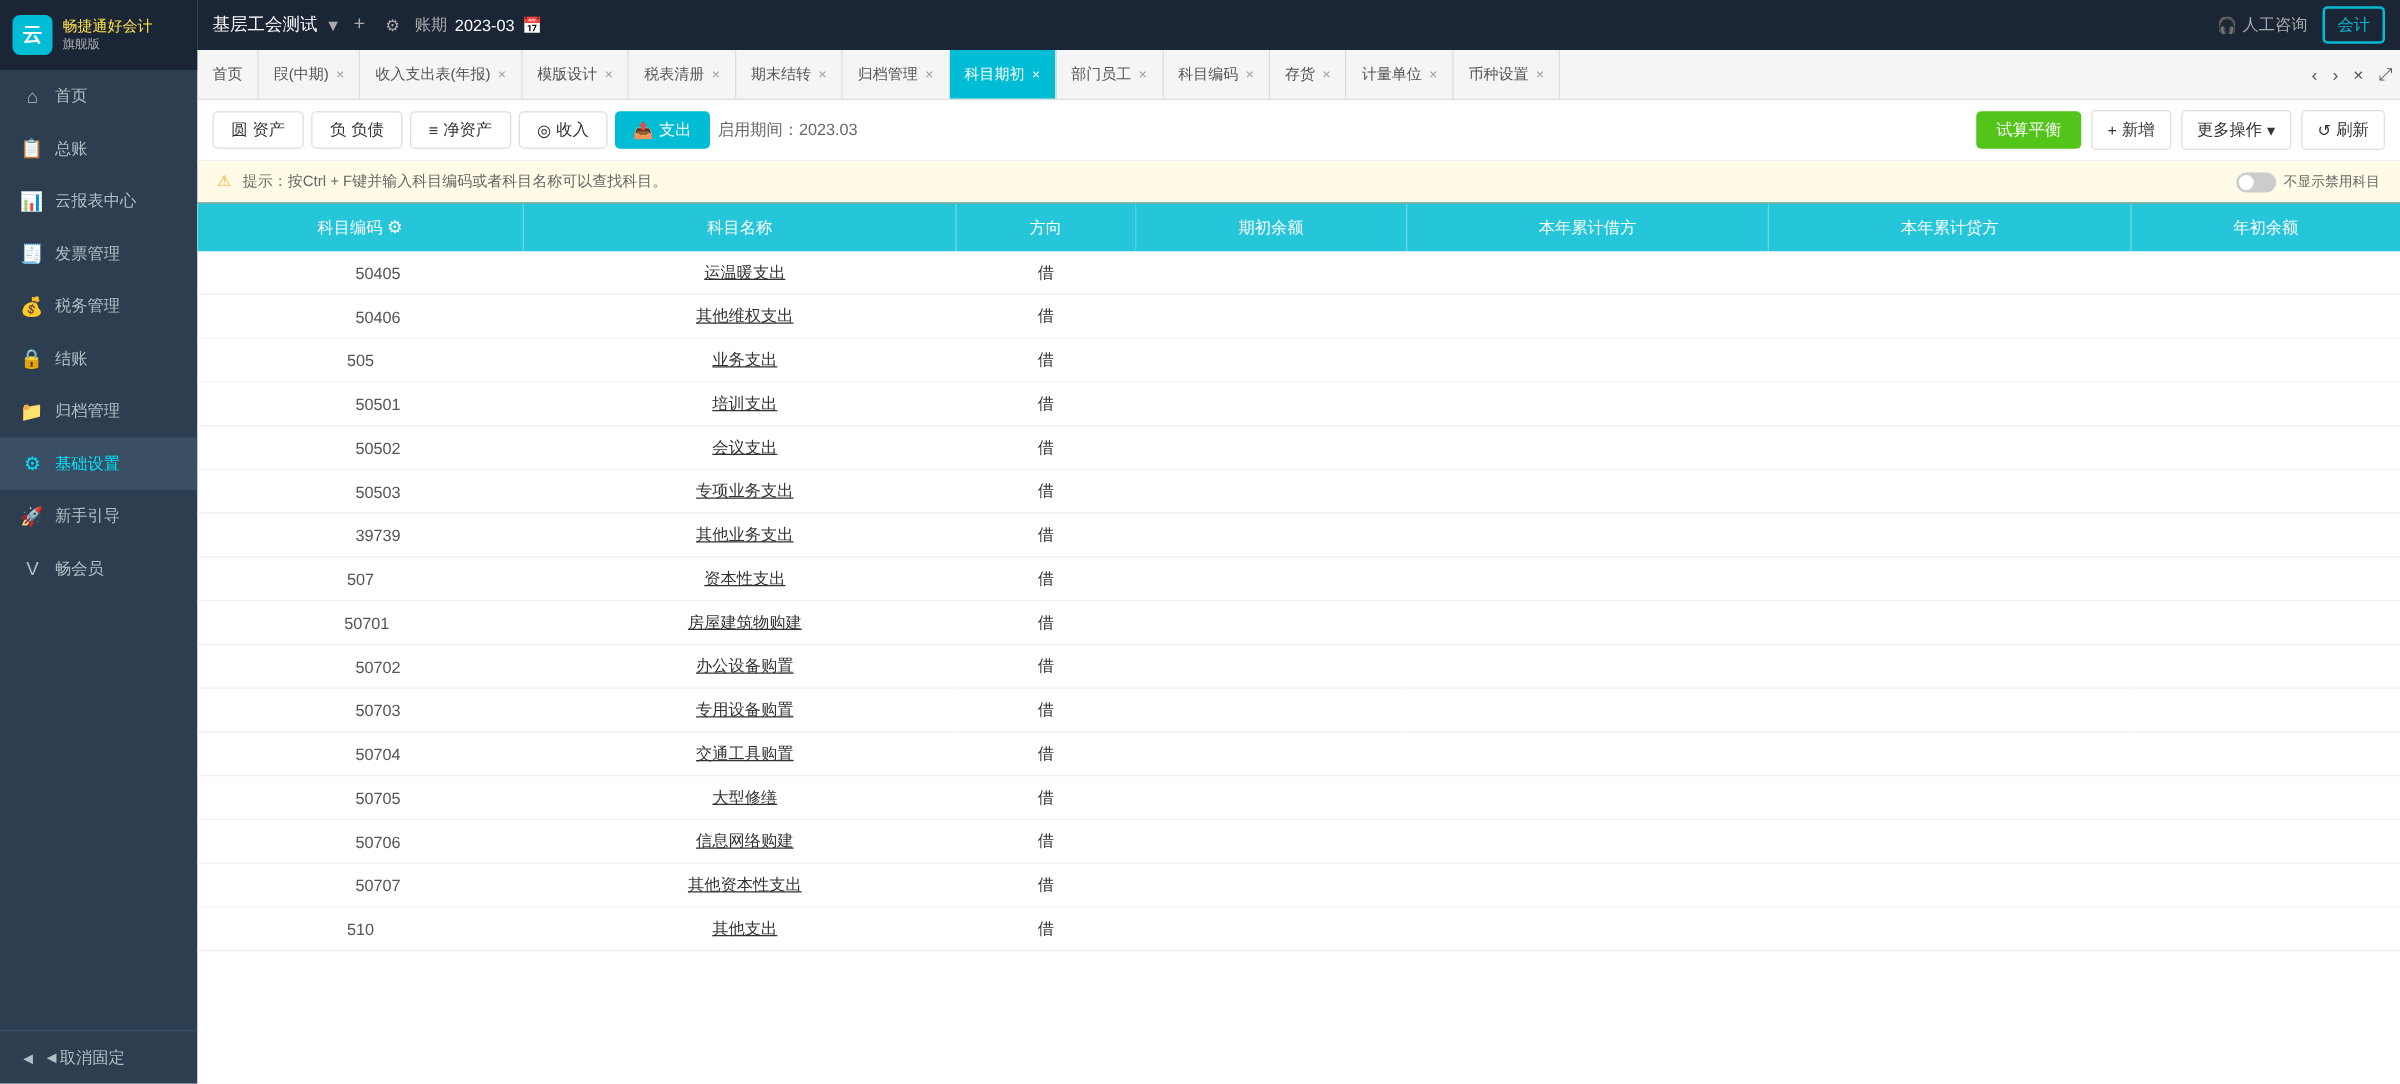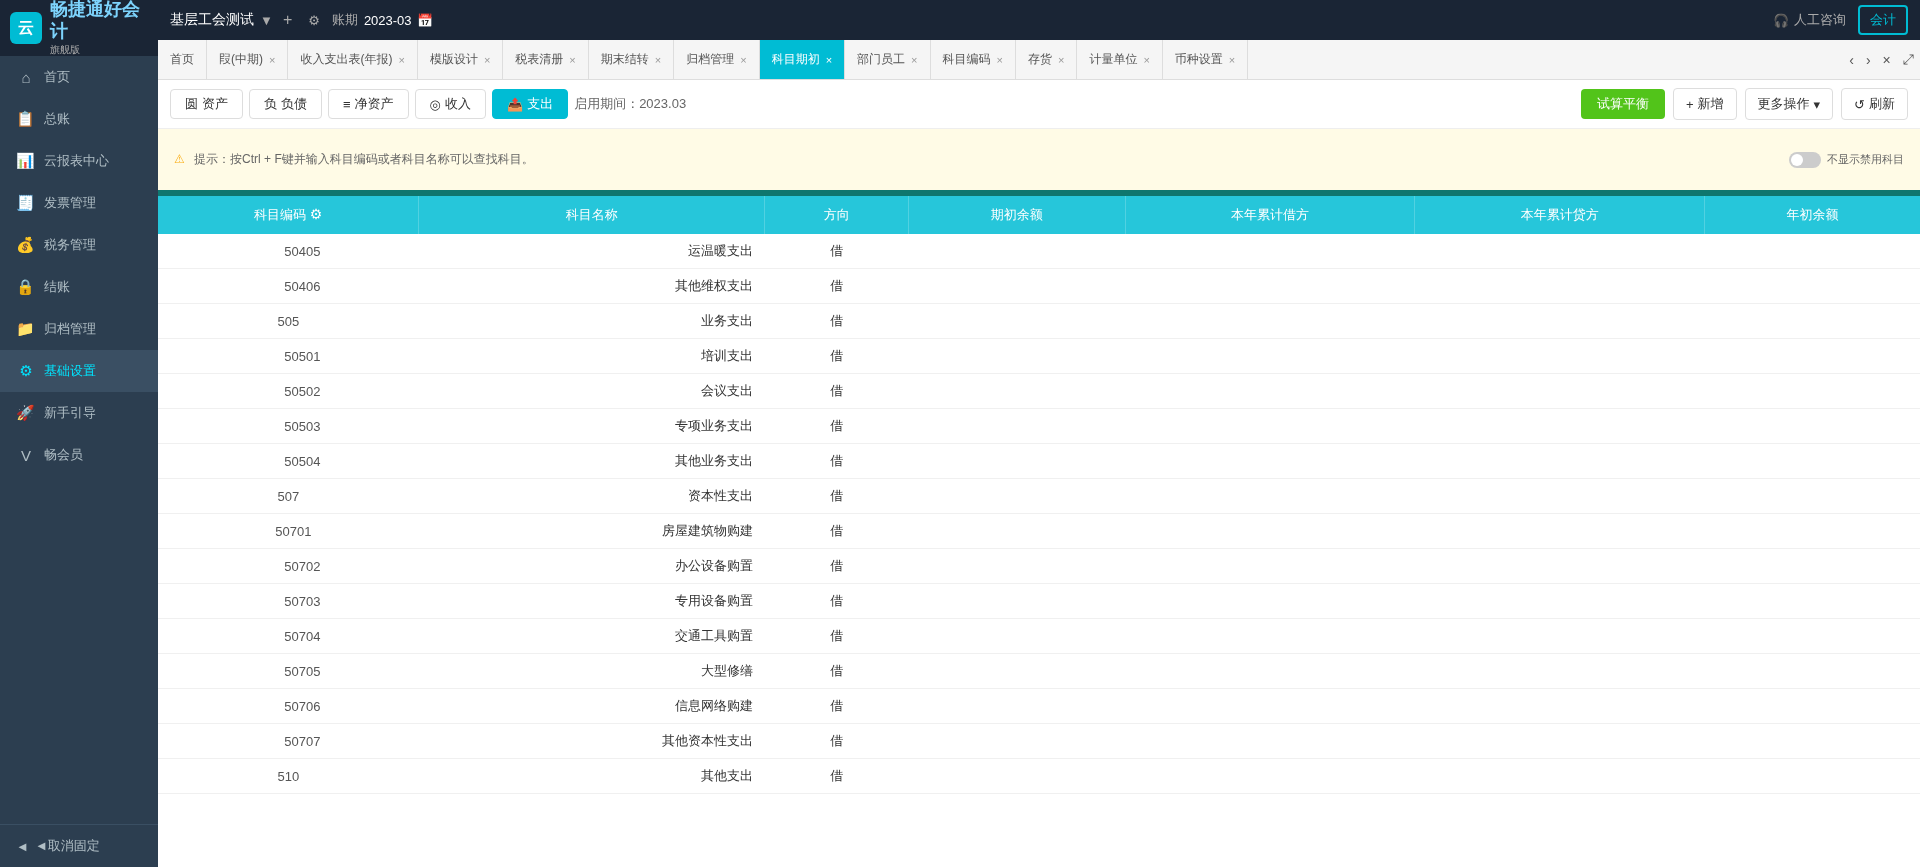--- a/index.html
+++ b/index.html
@@ -28,21 +28,21 @@
       border-radius: 6px;
       display: flex;
       align-items: center;
       justify-content: center;
       color: white;
       font-size: 16px;
       font-weight: bold;
       margin-right: 8px;
       flex-shrink: 0;
     }
-    .sidebar-logo-text { color: #7dd3fc; font-size: 18px; font-weight: bold; line-height: 1.2; }
+    .sidebar-logo-text { color: #fde047; font-size: 12px; font-weight: normal; line-height: 1.2; }
     .sidebar-logo-sub { color: #aaa; font-size: 10px; }
     .sidebar-nav { flex: 1; overflow-y: auto; }
     .sidebar-item {
       display: flex;
       align-items: center;
       padding: 12px 16px;
       color: #b0bec5;
       cursor: pointer;
       transition: background 0.2s;
     }
@@ -164,24 +164,24 @@
       cursor: pointer;
       font-size: 13px;
       display: flex;
       align-items: center;
       gap: 4px;
     }
 
     
     .hint-bar {
       background: #fffbe6;
-      padding: 22px 16px;
+      padding: 8px 16px;
       font-size: 12px;
       color: #666;
-      border-bottom: 6px solid #0f766e;
+      border-bottom: 1px solid #0f766e;
       display: flex;
       align-items: center;
       justify-content: space-between;
       flex-shrink: 0;
     }
     .hint-icon { color: #faad14; margin-right: 6px; }
     .toggle-switch {
       display: flex;
       align-items: center;
       gap: 6px;
@@ -231,21 +231,21 @@
     .data-table tbody tr {
       border-bottom: 1px solid #f0f0f0;
     }
     .data-table tbody td {
       padding: 8px 12px;
       text-align: center;
       font-size: 13px;
       color: #333;
     }
     .data-table tbody td:first-child { color: #555; }
-    .data-table tbody td:nth-child(2) { text-align: right; padding-left: 20px; }
+    .data-table tbody td:nth-child(2) { text-align: center; padding-left: 20px; text-decoration: underline; }
     .row-parent td { font-weight: normal; }
     .row-child td:first-child { padding-left: 30px; margin-top: 16px; }
 
     
     .table-container::-webkit-scrollbar { width: 8px; }
     .table-container::-webkit-scrollbar-track { background: #f1f1f1; }
     .table-container::-webkit-scrollbar-thumb { background: #ccc; border-radius: 4px; }
 
     .gear-icon { font-size: 14px; cursor: pointer; }
   </style>
@@ -508,21 +508,21 @@
           <tr class="row-child">
     <td style="padding-left:40px">50503</td>
     <td>专项业务支出</td>
     <td>借</td>
     <td></td>
     <td></td>
     <td></td>
     <td></td>
   </tr>
           <tr class="row-child">
-    <td style="padding-left:40px">50504</td>
+    <td style="padding-left:40px">39739</td>
     <td>其他业务支出</td>
     <td>借</td>
     <td></td>
     <td></td>
     <td></td>
     <td></td>
   </tr>
           <tr class="row-parent">
     <td style="">507</td>
     <td>资本性支出</td>

